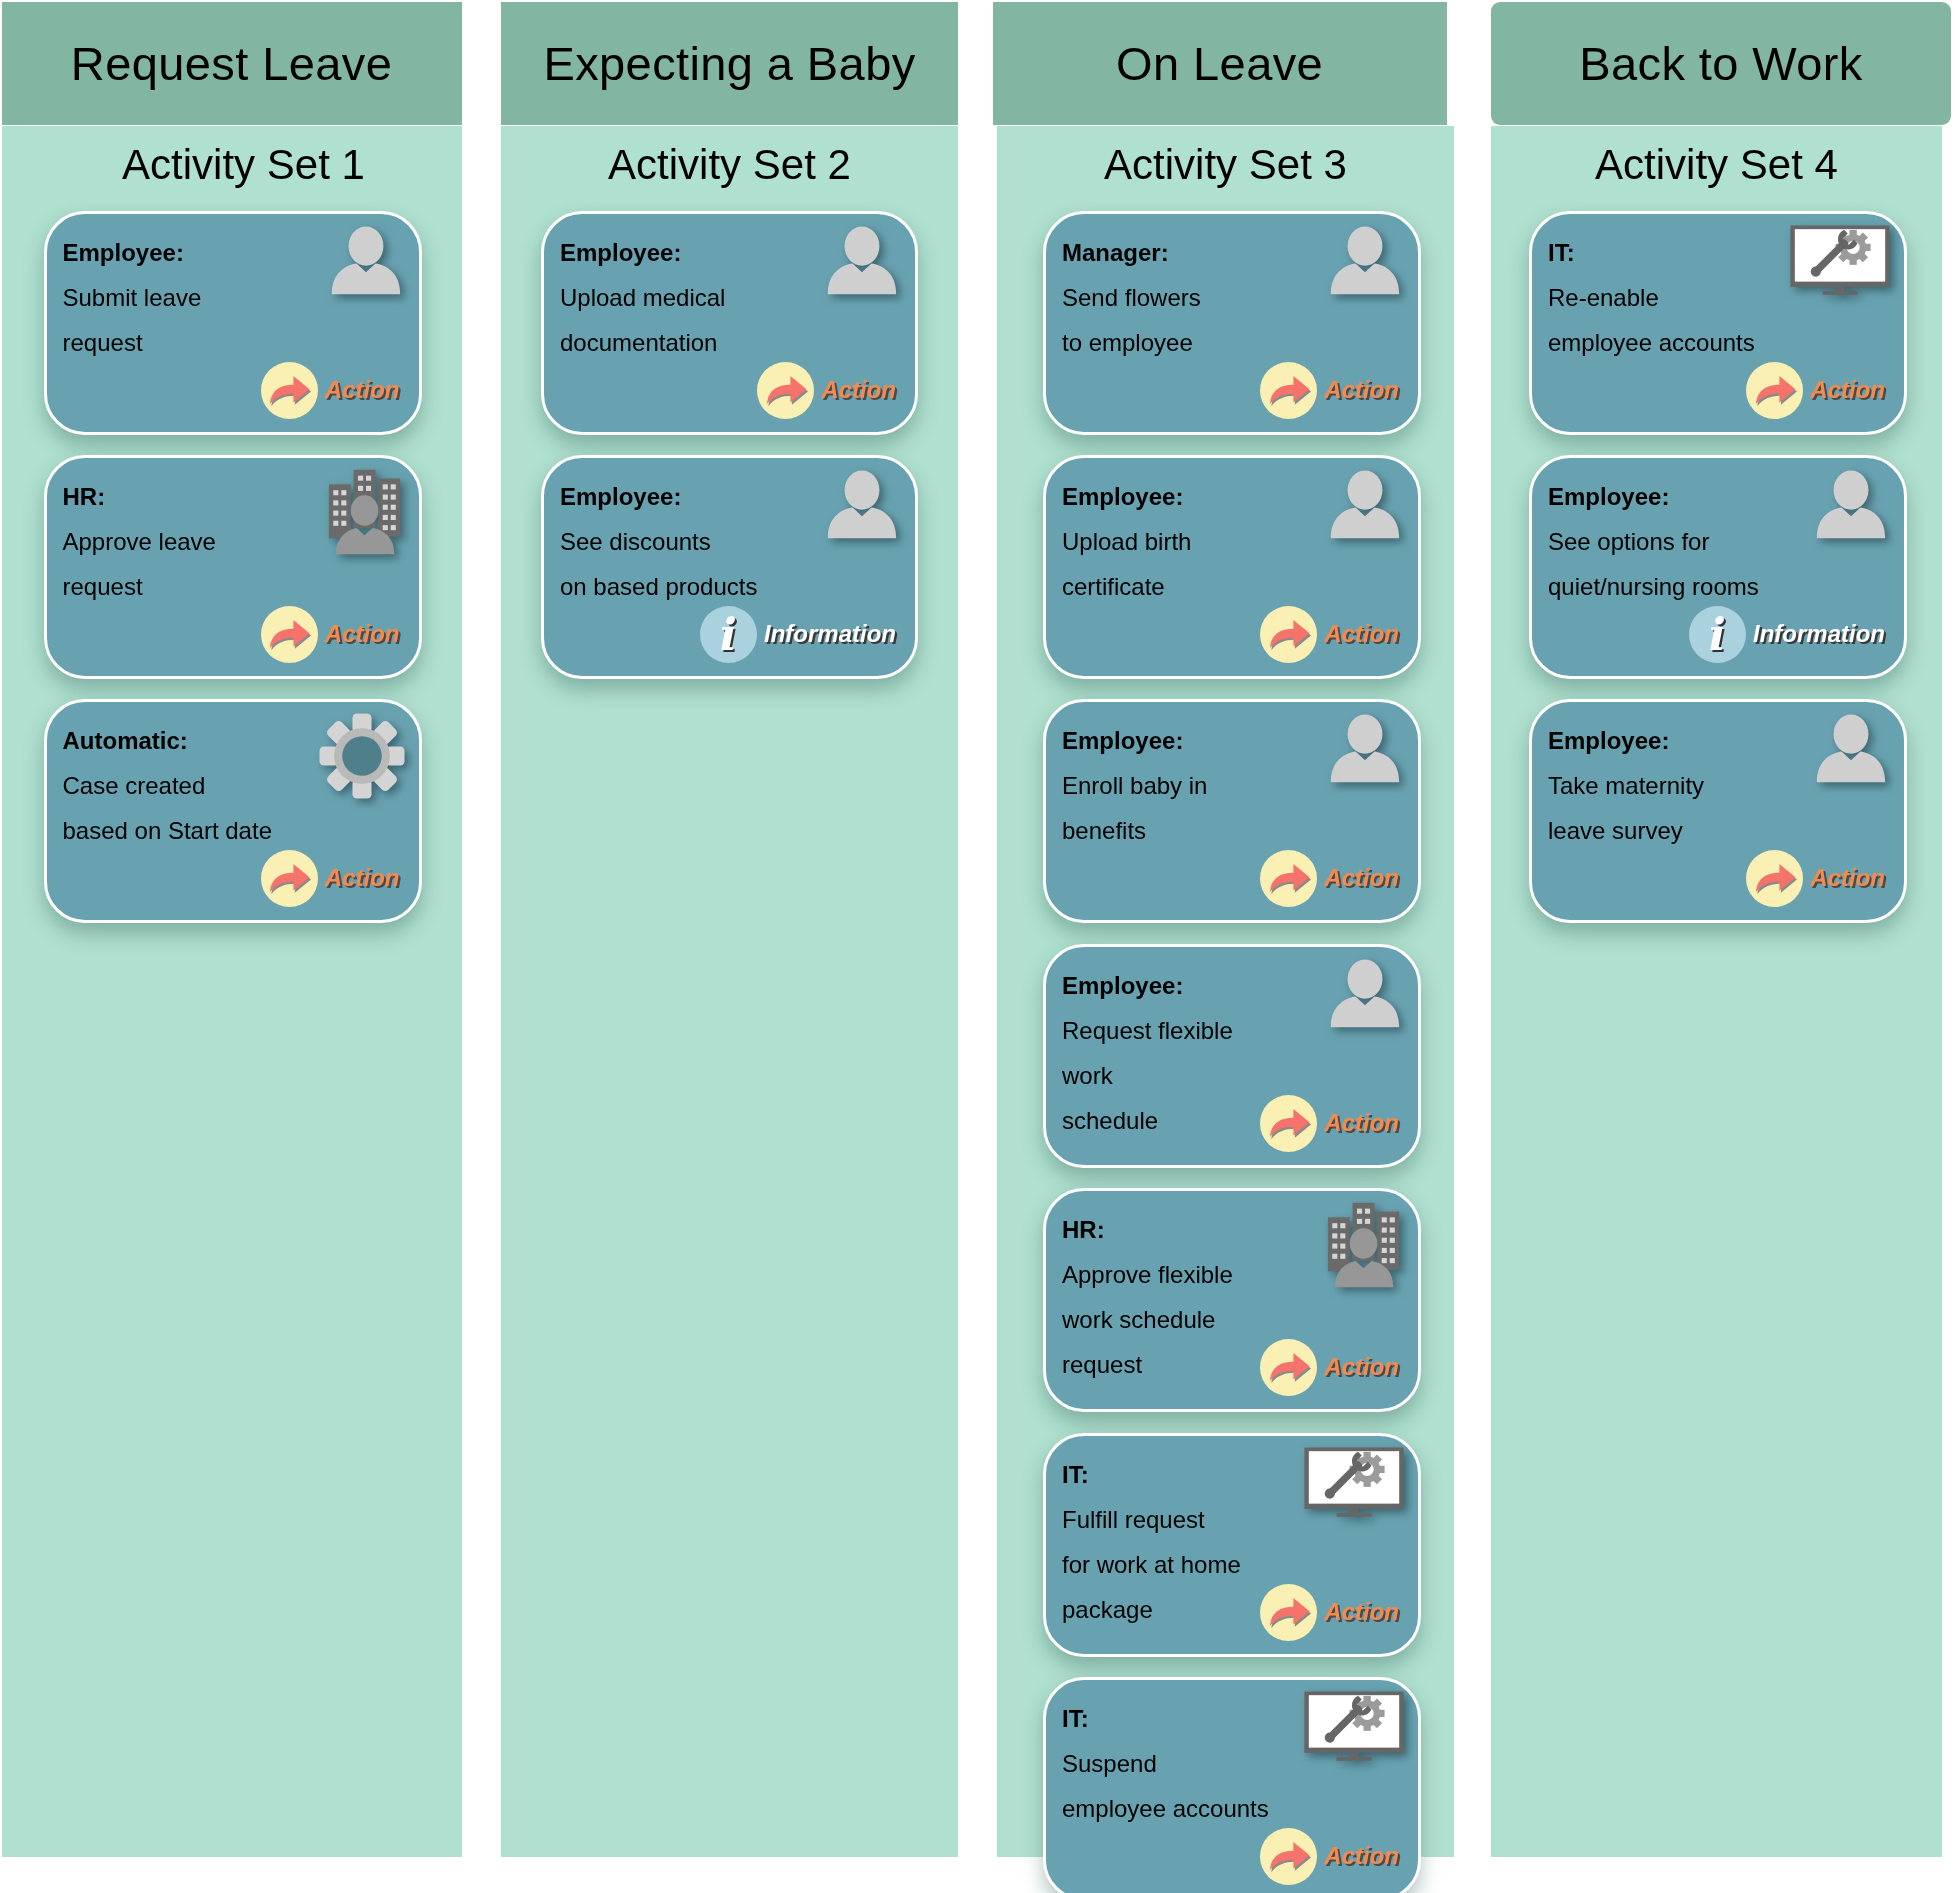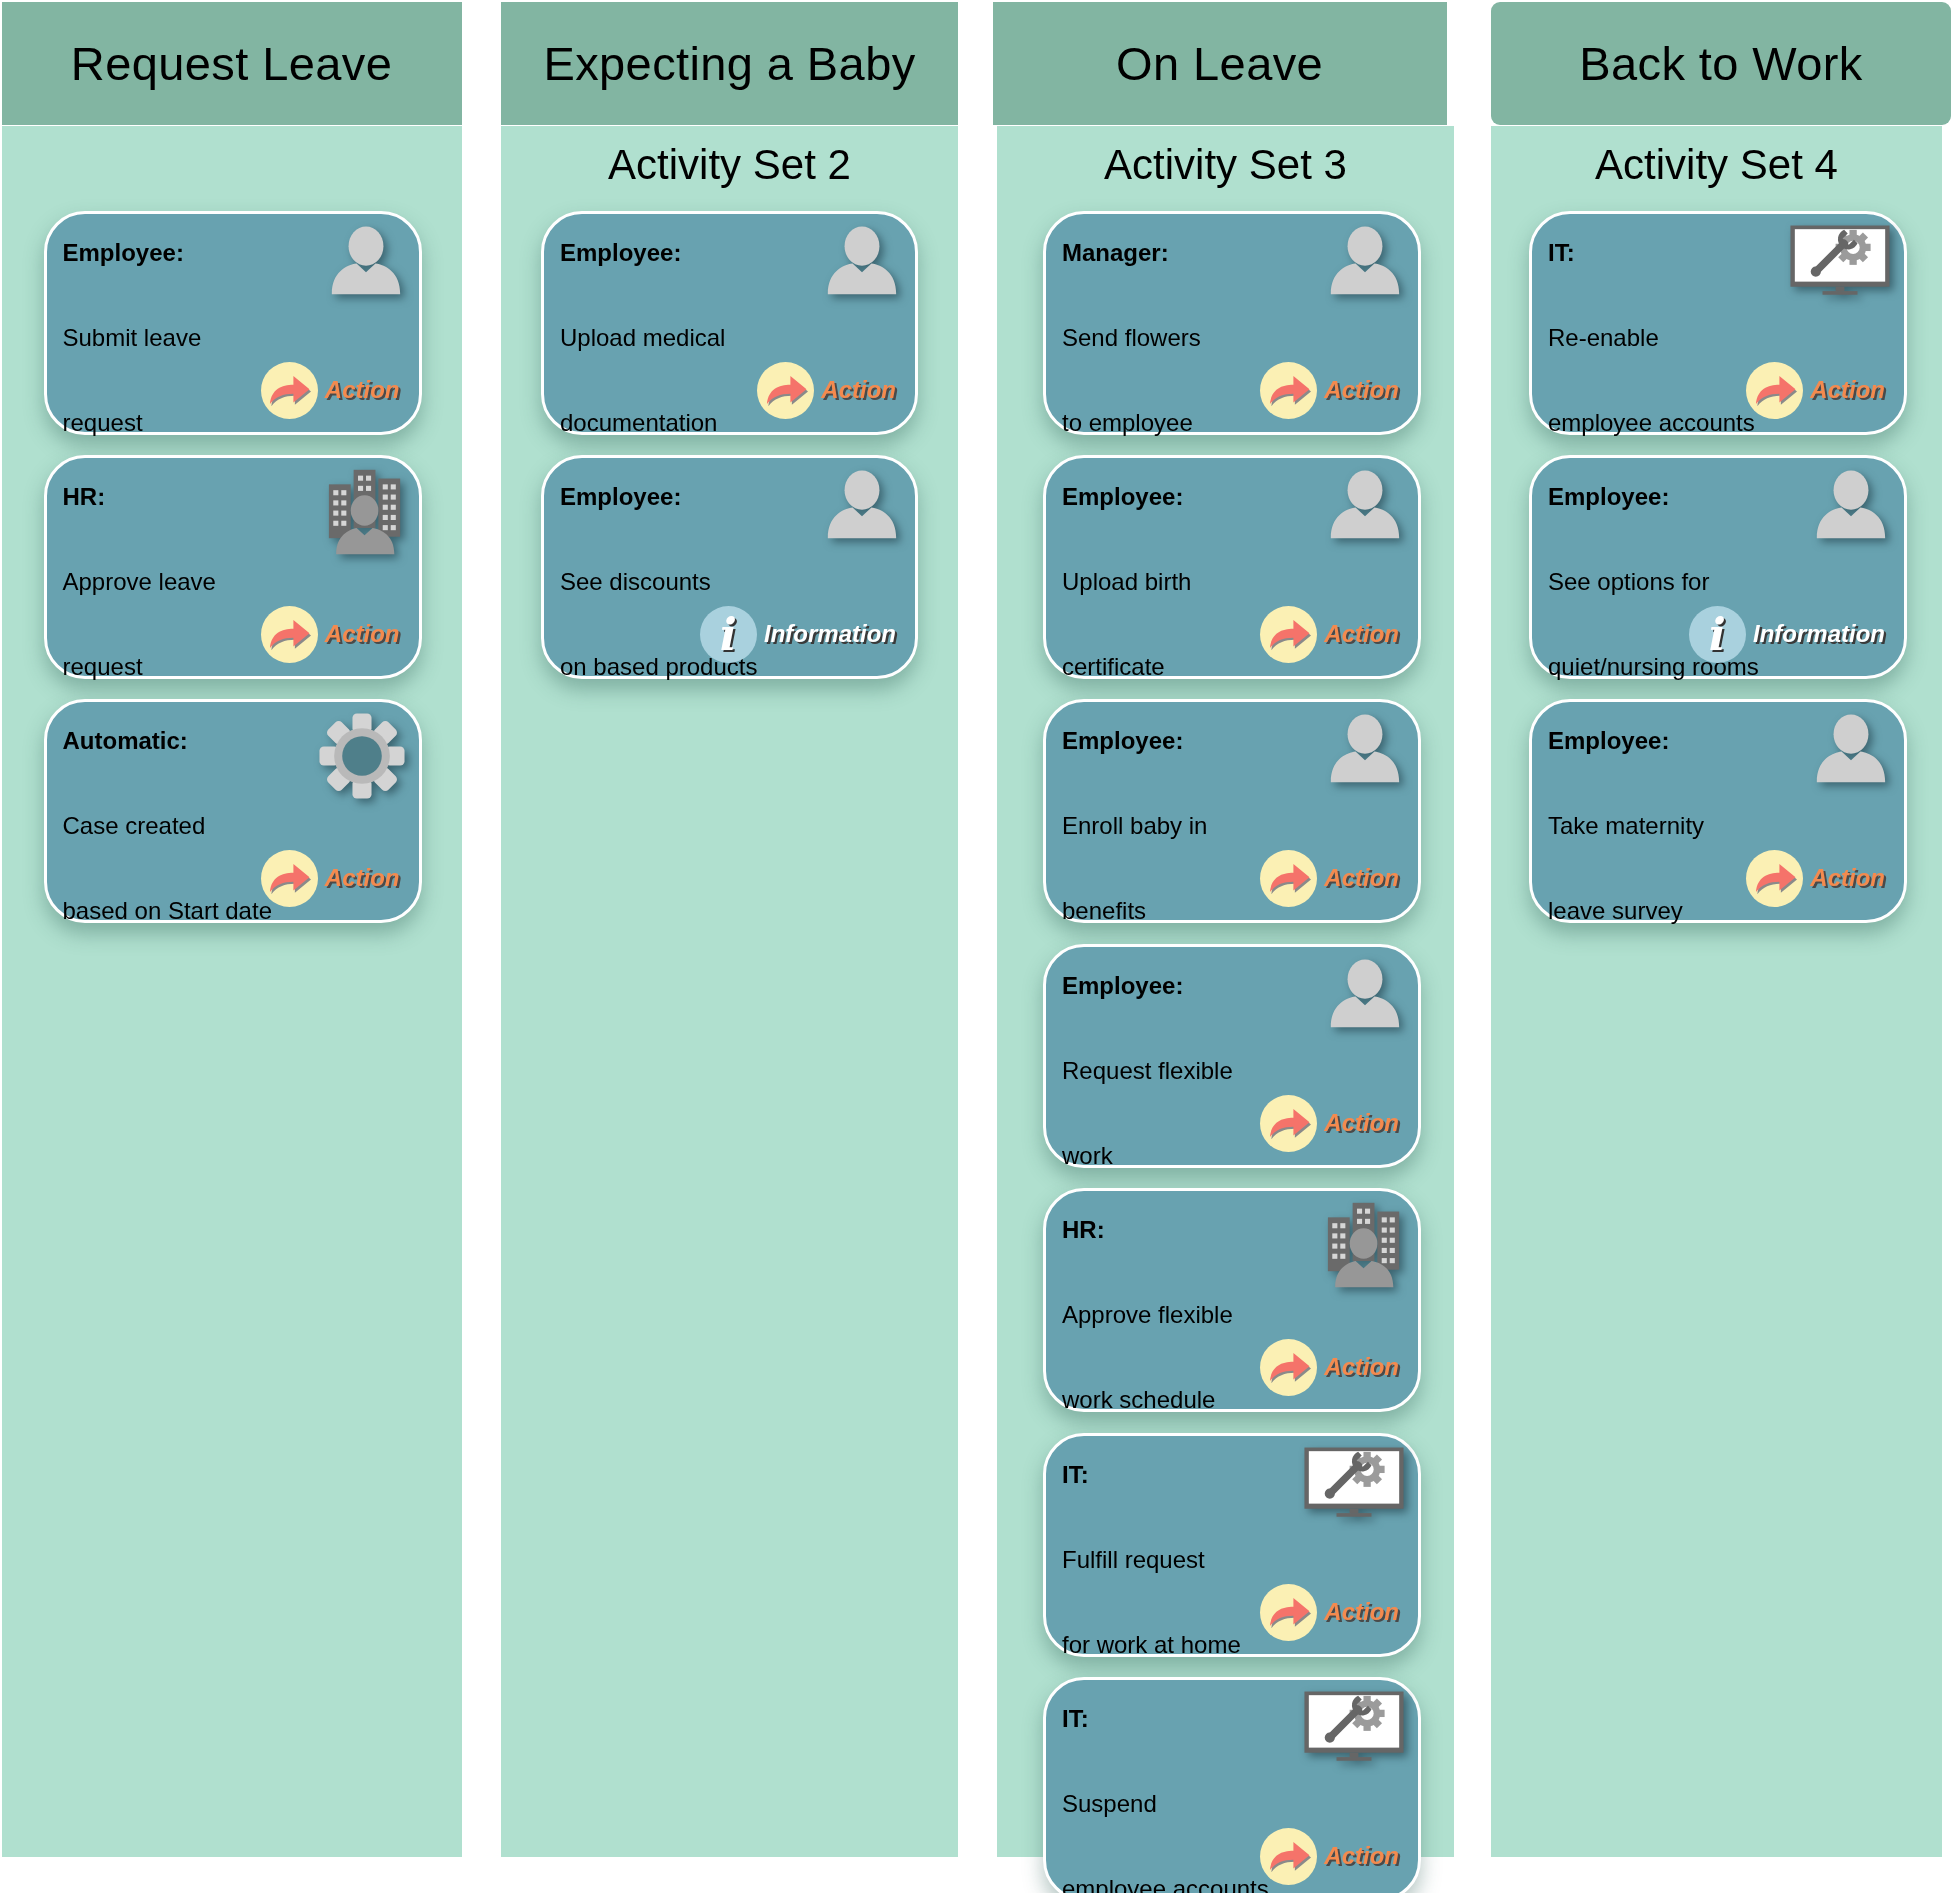--- a/index.html
+++ b/index.html
@@ -8,38 +8,39 @@
   .col { position:absolute; top:1.5px; }
   .col-head { position:absolute; left:0; top:0; height:123px; background:#82b5a2;
               display:flex; align-items:center; justify-content:center;
               font-size:47px; letter-spacing:0.4px; }
   .col-body { position:absolute; left:0; top:124px; background:#b0e0cf; }
   .set-title { position:absolute; left:0; width:100%; top:139px; text-align:center; font-size:42px; }
   .card { position:absolute; background:#68a2b0; border:3.7px solid #ffffff; border-radius:41px;
           box-sizing:border-box; box-shadow:0 10.2px 20.5px rgba(40,90,80,0.35); }
   .card .text { position:absolute; left:16px; top:16px; font-size:24px; line-height:45px; }
   .card .role { font-weight:bold; display:block; }
-  .card .desc { display:block;margin-top:40px; }
+  .card .desc { display:block; }
   .card .icon { position:absolute; right:13px; top:10.2px; filter:drop-shadow(4.4px 4.4px 4.4px rgba(30,60,70,0.6)); }
   .badge { position:absolute; right:19px; bottom:13px; display:flex; align-items:center; }
   .badge .circ { width:57px; height:57px; border-radius:50%; display:flex; align-items:center; justify-content:center; margin-right:7.3px; }
   .badge.action .circ { background:#fbf0b4; }
   .badge.info .circ { background:#a9d1de; }
   .badge .lbl { font-size:24px; font-weight:bold; font-style:italic; }
   .badge.action .lbl { color:#f48a4e; text-shadow:2.2px 2.2px 0 #4a4a4a; }
   .badge.info .lbl { color:#ffffff; text-shadow:2.2px 2.2px 0 #3a3a3a; }
   .badge .ibig { font-family:"DejaVu Serif", serif; font-size:45px; font-style:italic; font-weight:bold; color:#fff; text-shadow:2.2px 2.2px 0 #333; line-height:1; }
 </style>
 </head>
 <body>
 
 <div id="board">
     <div class="col" style="left: 1.5px; width: 484px; height: 1856px;">
       <div class="col-head" style="width: 460px; left: 0px;">Request Leave</div>
       <div class="col-body" style="width: 460px; height: 1731px;"></div>
+      <div class="set-title">Activity Set 1</div>
       <div class="card" style="left: 42px; width: 378px; top: 209px; height: 224px;">
         <div class="text">
           <span class="role">Employee:</span>
           <span class="desc">Submit leave</span>
           <span class="desc">request</span>
         </div>
         <div class="icon">
 <svg width="80" height="77" viewBox="0 0 110 105">
   <ellipse cx="55" cy="30" rx="24" ry="27" fill="#cfcfcf"></ellipse>
   <path d="M8 96 C8 66 28 56 42 54 L55 66 L68 54 C82 56 102 66 102 96 Z" fill="#cfcfcf"></path>

